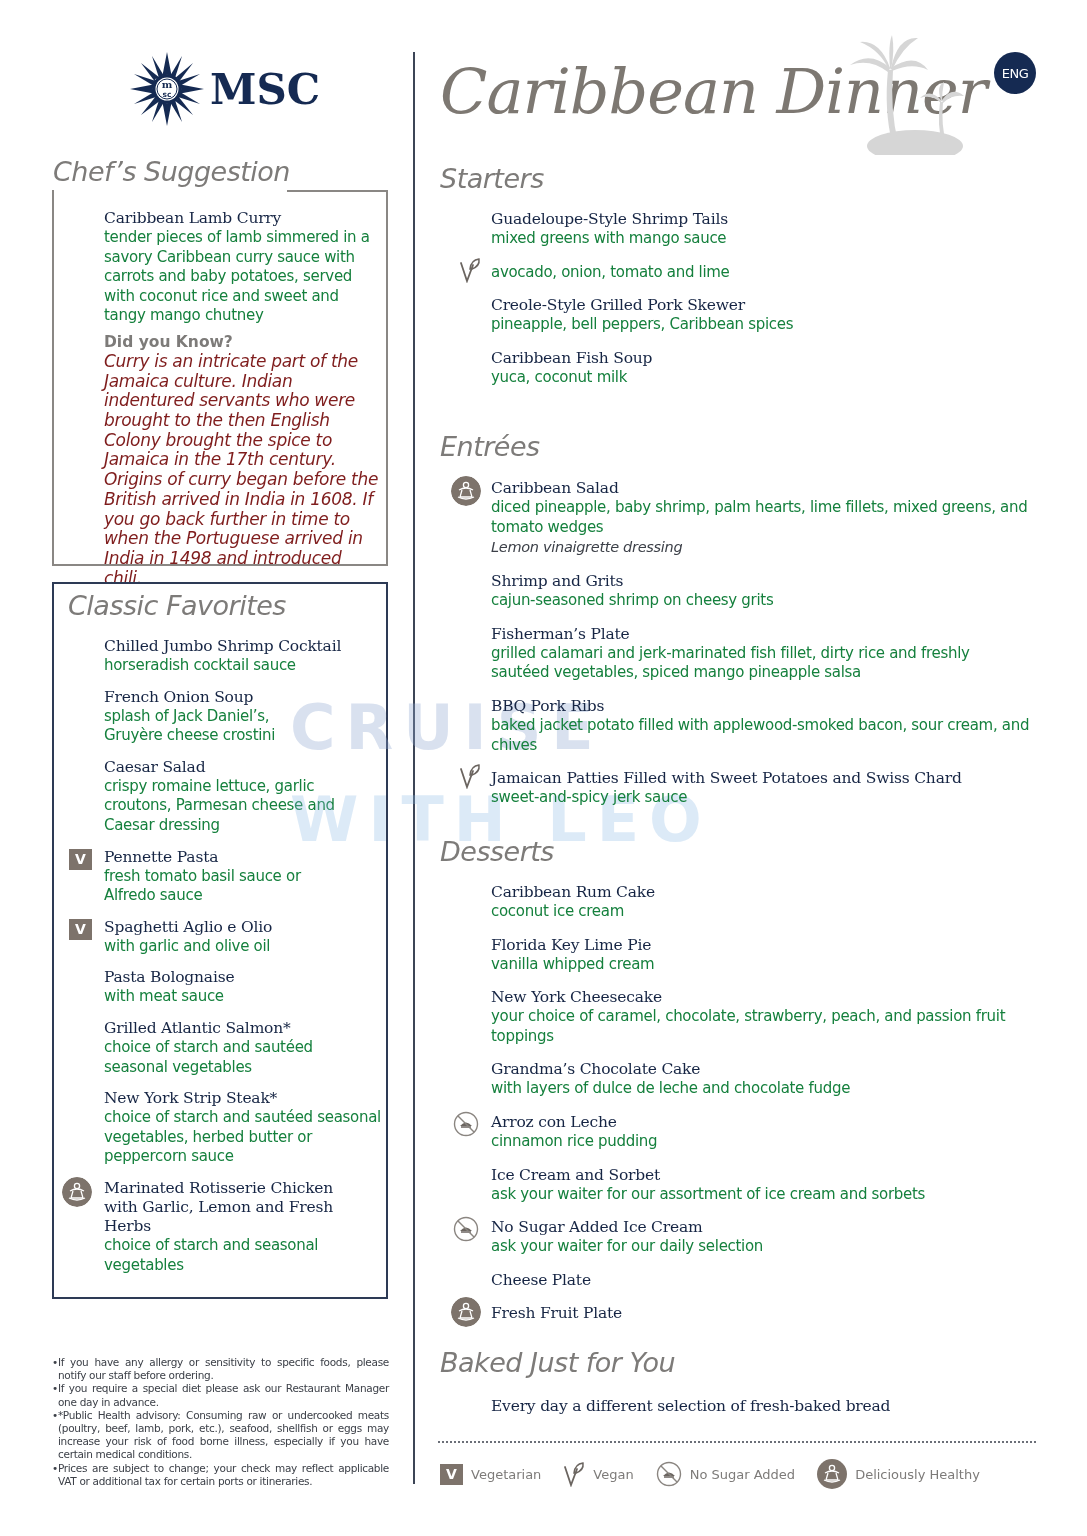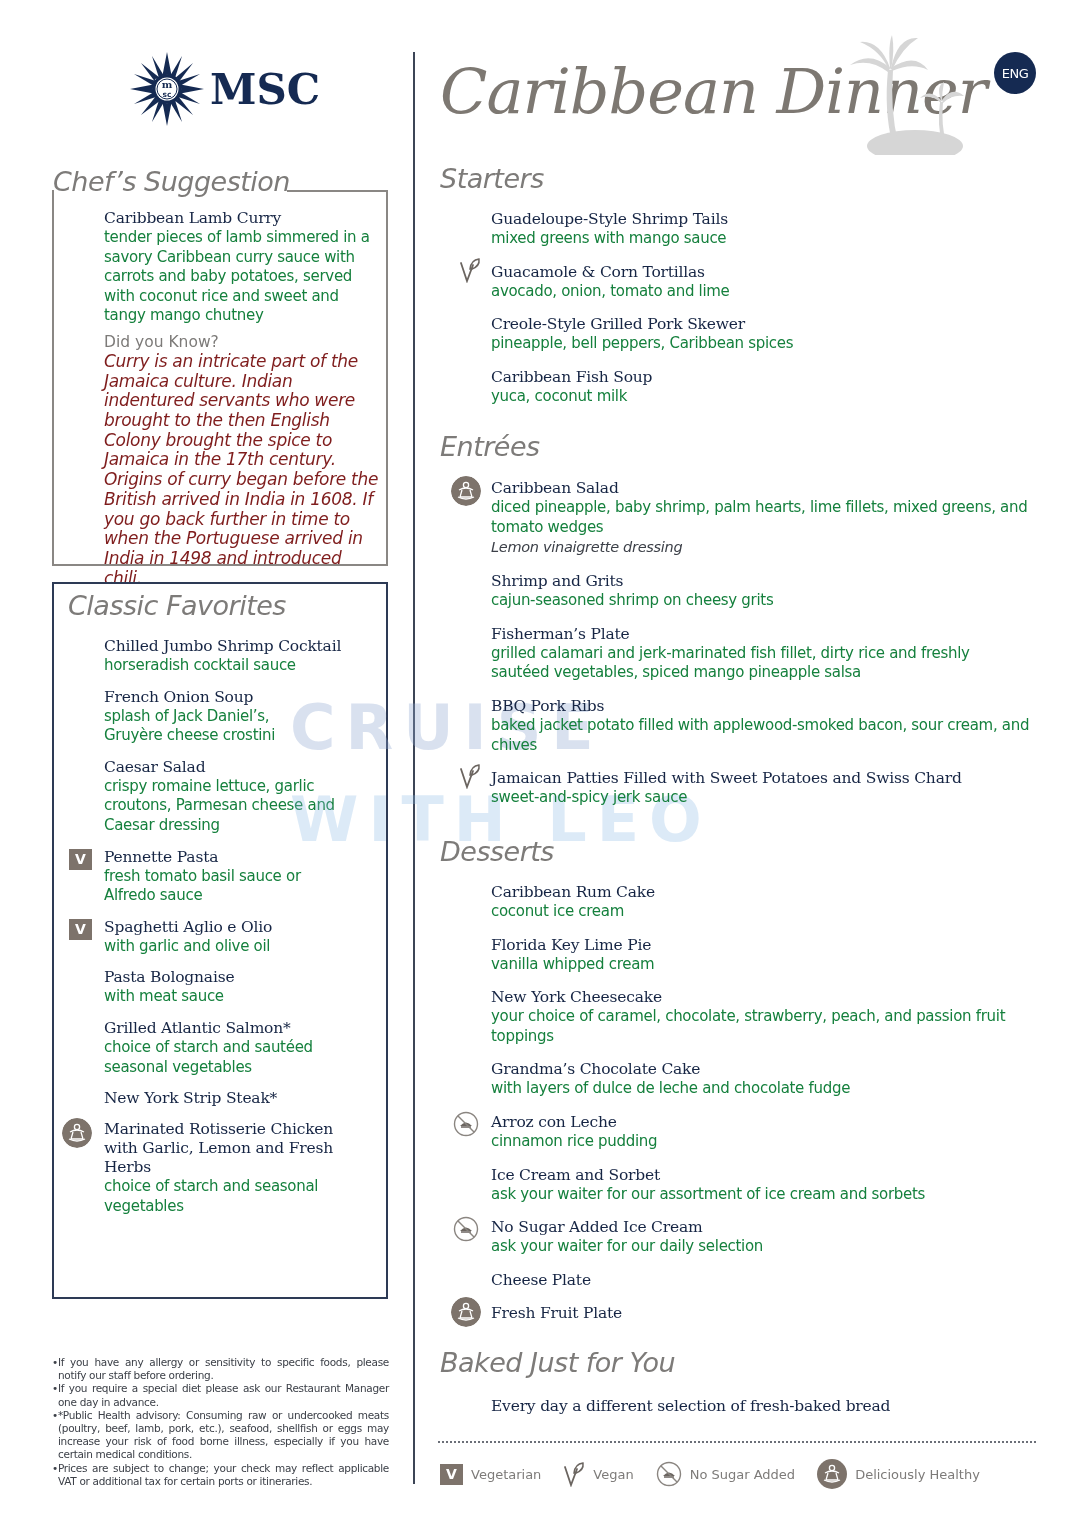--- a/index.html
+++ b/index.html
@@ -12,26 +12,26 @@
   .divider-v { position: absolute; left: 413px; top: 52px; width: 2px; height: 1432px; background: #3c4556; }
 
   .section-title { font-family: "DejaVu Sans", sans-serif; font-style: italic; font-weight: 300; color: #7d7b79; font-size: 27px; letter-spacing: -0.5px; }
 
   .item { position: relative; }
   .item-name { font-family: "DejaVu Serif", serif; font-weight: normal; font-size: 15.5px; color: #162544; line-height: 19px; letter-spacing: -0.2px; }
   .item-desc { font-size: 15px; line-height: 19.6px; color: #15803d; letter-spacing: -0.3px; }
   .item-note { font-size: 14.5px; line-height: 21px; font-style: italic; color: #3c4048; letter-spacing: -0.3px; }
 
   
-  .chef-title { position: absolute; left: 53px; top: 166px; text-align: center; }
+  .chef-title { position: absolute; left: 53px; top: 156px; text-align: center; }
   .chef-box { position: absolute; left: 52px; top: 190px; width: 336px; height: 376px;
     border-left: 2px solid #8a8784; border-right: 2px solid #8a8784; border-bottom: 2px solid #8a8784; }
   .chef-box-topline { position: absolute; left: 287px; top: 190px; width: 101px; height: 2px; background: #8a8784; }
   .chef-content { position: absolute; left: 104px; top: 209px; width: 280px; }
-  .dyk-title { font-weight: normal; font-size: 15.5px; color: #7d7b79; margin-top: 6px; line-height: 20px; }
+  .dyk-title { font-weight: bold; font-size: 15.5px; color: #7d7b79; margin-top: 6px; line-height: 20px; }
   .dyk-text { font-style: italic; font-size: 17px; line-height: 19.7px; color: #7f1d1d; letter-spacing: -0.3px; }
 
   
   .classic-box { position: absolute; left: 52px; top: 582px; width: 336px; height: 717px; border: 2px solid #2d3a55; }
   .classic-title { position: absolute; left: 68px; top: 590px; }
   .classic-list { position: absolute; left: 104px; top: 637px; width: 280px; }
   .classic-list .item { margin-bottom: 12px; }
 
   
   .badge-v { position: absolute; left: -35px; top: 1px; width: 23px; height: 21px; background: #7d736b; color: #fff;
@@ -157,20 +157,21 @@
   <div class="item">
     <div class="item-name">Pasta Bolognaise</div>
     <div class="item-desc">with meat sauce</div>
   </div>
   <div class="item">
     <div class="item-name">Grilled Atlantic Salmon*</div>
     <div class="item-desc" style="width:240px">choice of starch and sautéed seasonal vegetables</div>
   </div>
   <div class="item">
     <div class="item-name">New York Strip Steak*</div>
+    <div class="item-desc">choice of starch and sautéed seasonal vegetables, herbed butter or peppercorn sauce</div>
   </div>
   <div class="item">
     <svg class="badge-healthy" style="left:-42px;top:-2px;background:none">
         <use href="#sym-healthy"></use>
       </svg>
     <div class="item-name" style="width:255px">Marinated Rotisserie Chicken with Garlic, Lemon and Fresh Herbs</div>
     <div class="item-desc" style="width:240px">choice of starch and seasonal vegetables</div>
   </div>
 </div>
 
@@ -207,21 +208,20 @@
 <div class="section-title rtitle" style="top:163px">Starters</div>
 <div class="rcol" style="top:210px">
   <div class="item">
     <div class="item-name">Guadeloupe-Style Shrimp Tails</div>
     <div class="item-desc">mixed greens with mango sauce</div>
   </div>
   <div class="item">
     <svg class="badge-vegan" style="left:-32px;top:-6px">
         <use href="#sym-vegan"></use>
       </svg>
-    <div class="item-name">Guacamole &amp; Corn Tortillas</div>
     <div class="item-desc">avocado, onion, tomato and lime</div>
   </div>
   <div class="item">
     <div class="item-name">Creole-Style Grilled Pork Skewer</div>
     <div class="item-desc">pineapple, bell peppers, Caribbean spices</div>
   </div>
   <div class="item">
     <div class="item-name">Caribbean Fish Soup</div>
     <div class="item-desc">yuca, coconut milk</div>
   </div>

